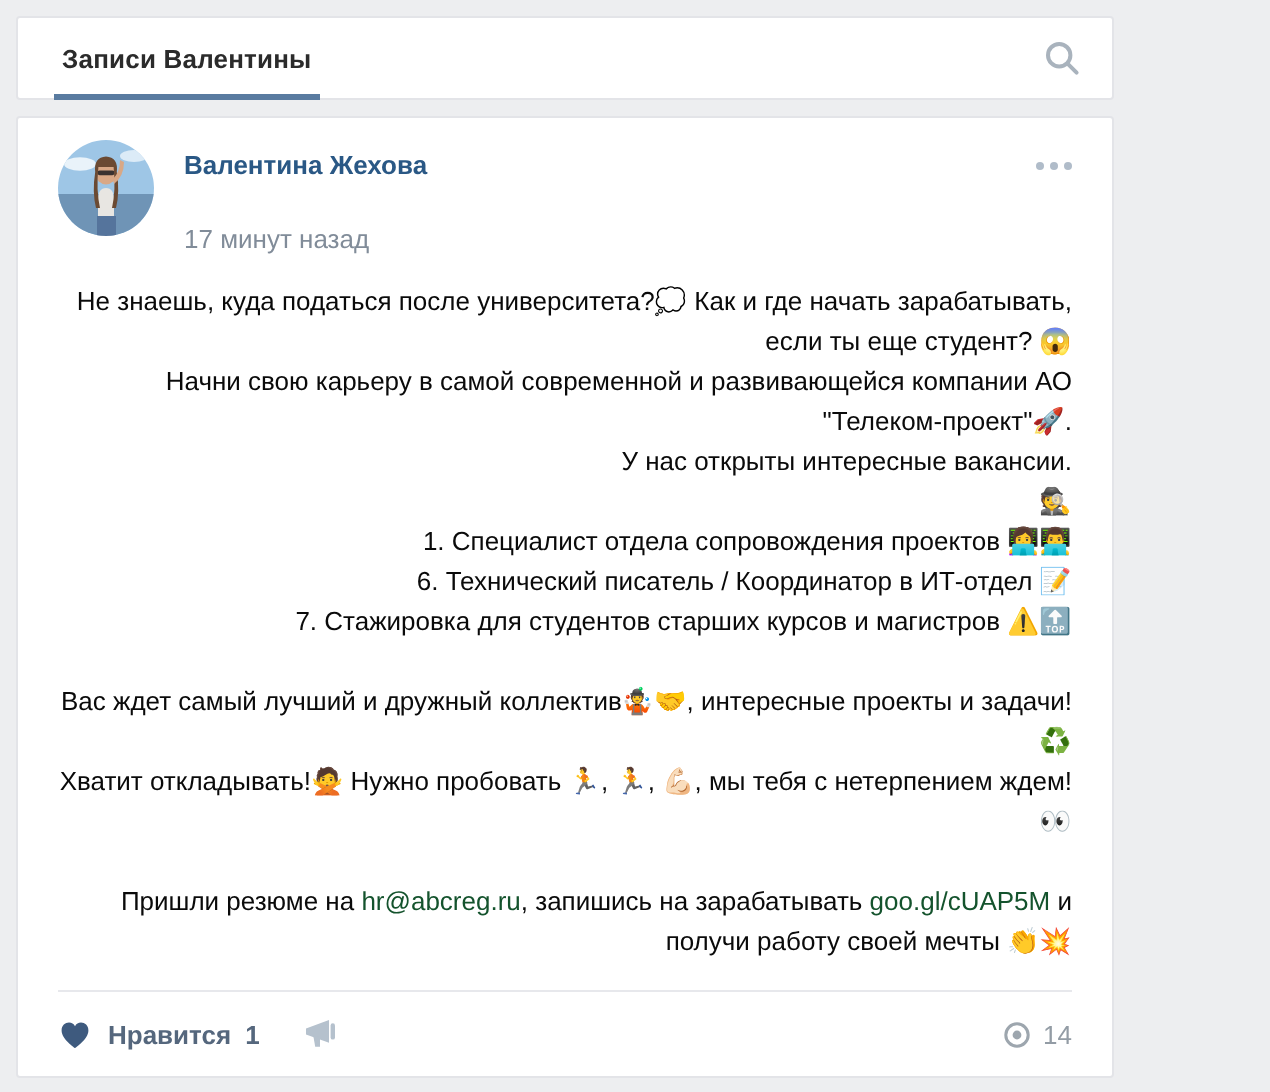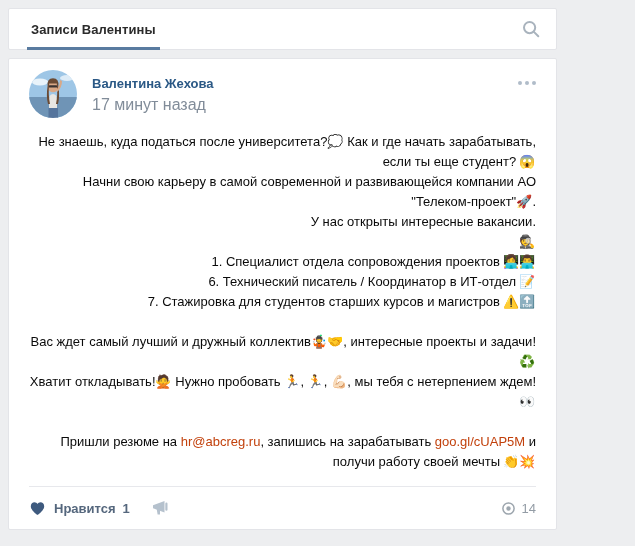--- a/index.html
+++ b/index.html
@@ -34,27 +34,27 @@
   .post-header { display:flex; padding:11px 14px 6px 20px; }
   .avatar {
     width:48px; height:48px; border-radius:50%; overflow:hidden;
     flex:0 0 48px; cursor:pointer;
   }
   .author-block { margin-left:15px; padding-top:4px; flex:1; }
   .author {
     font-size:13px; font-weight:bold; color:#2a5885;
     text-decoration:none; cursor:pointer; display:inline-block;
   }
-  .time { font-size:16px; color:#818c99; margin-top:4px; }
+  .time { font-size:13px; color:#818c99; margin-top:20px; }
   .menu { display:flex; align-items:center; gap:3px; padding:8px 6px; height:26px; cursor:pointer; }
   .menu i { width:4px; height:4px; border-radius:50%; background:#b0bcc9; display:block; }
 
   .post-text { padding:8px 20px 0 20px; font-size:13px; line-height:20px; color:#0a0a0a; }
   .post-line { min-height:20px; word-wrap:break-word;text-align:right; }
-  .post-text a { color:#c2410c; text-decoration:none; cursor:pointer; }
+  .post-text a { color:#14532d; text-decoration:none; cursor:pointer; }
 
   .divider { border-top:1px solid #e7e8ec; margin:14px 20px 0 20px; }
 
   .actions { display:flex; align-items:center; padding:0 20px; height:42px; }
   .like { display:flex; align-items:center; cursor:pointer; }
   .like-label { font-size:13px; color:#55677d; margin-left:8px; font-weight:bold; }
   .like-count { font-size:13px; color:#55677d; margin-left:7px; font-weight:bold; }
   .share { margin-left:22px; cursor:pointer; display:flex; align-items:center; }
   .views { margin-left:auto; display:flex; align-items:center; color:#939ca5; font-size:13px; }
   .views-count { margin-left:6px; color:#939ca5; }

